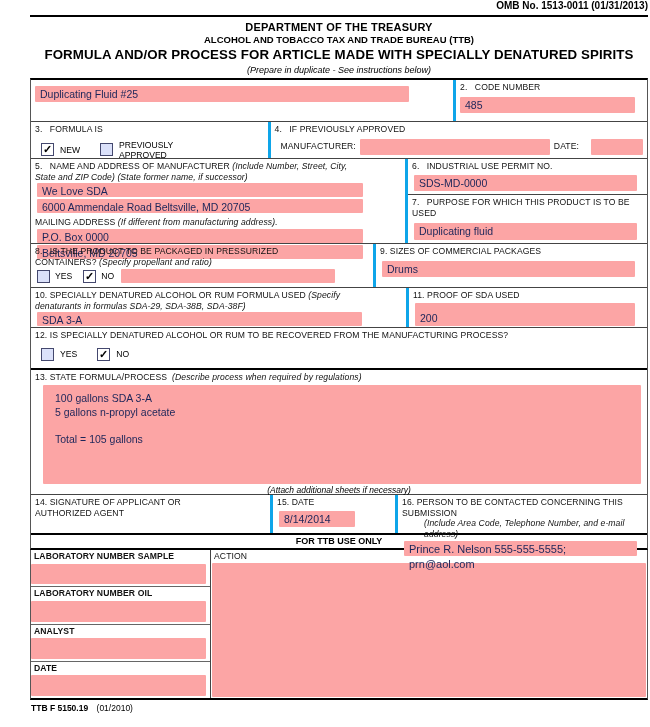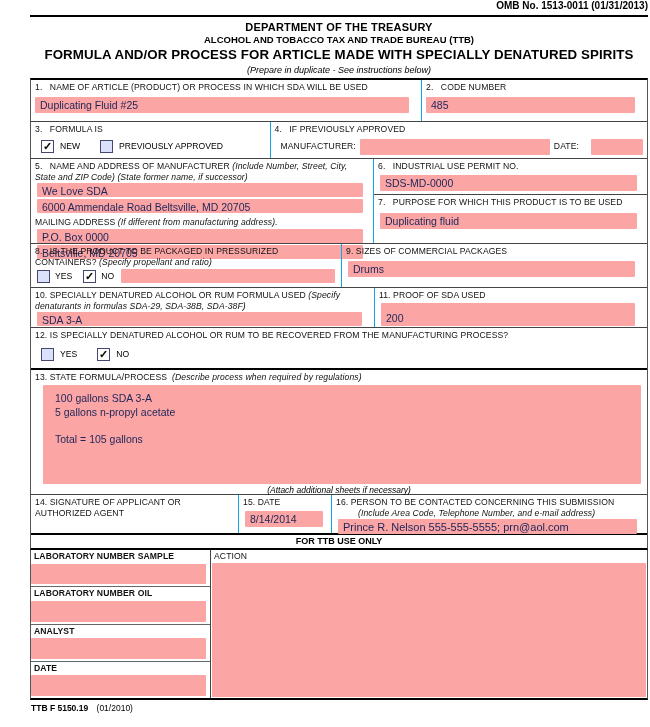--- a/index.html
+++ b/index.html
@@ -16,21 +16,21 @@
   .rule1 { border-top: 2px solid #000; margin-top: 4px; }
   .dept { text-align: center; font-weight: bold; font-size: 11px; margin-top: 4px; letter-spacing: .2px; }
   .bureau { text-align: center; font-weight: bold; font-size: 9.5px; margin-top: 1px; }
   .maintitle { text-align: center; font-weight: bold; font-size: 13.3px; margin-top: 2px; letter-spacing: .1px; }
   .subtitle { text-align: center; font-style: italic; font-size: 9px; margin: 3px 0 3px; }
 
   
   .ftable { border: 1px solid #555; border-top: 2.5px solid #000; border-bottom: none; }
   .row { display: flex; border-bottom: 1px solid #444; }
   .cell { padding: 2px 4px; position: relative; }
-  .cell + .cell { border-left: 1px solid #0ea5e9; }
+  .cell + .cell { border-left: 3px solid #0ea5e9; margin-left: 32px; }
   .lbl { font-size: 8.6px; color: #111; line-height: 1.25; letter-spacing: .1px; }
   .it { font-style: italic; }
   .ibox {
     background: #fca5a5; color: #1b2559; font-size: 10.5px;
     padding: 1px 5px; min-height: 14px; line-height: 1.35; border-radius: 1px;
   }
   .chkrow { display: flex; align-items: center; gap: 6px; margin-top: 5px; margin-left: 6px; }
   .chk {
     width: 13px; height: 13px; border: 1px solid #44486e; background: #dbe1fa;
     display: inline-flex; align-items: center; justify-content: center;
@@ -116,21 +116,20 @@
     <div class="rule1"></div>
     <div class="dept">DEPARTMENT OF THE TREASURY</div>
     <div class="bureau">ALCOHOL AND TOBACCO TAX AND TRADE BUREAU (TTB)</div>
     <div class="maintitle">FORMULA AND/OR PROCESS FOR ARTICLE MADE WITH SPECIALLY DENATURED SPIRITS</div>
     <div class="subtitle">(Prepare in duplicate -  See instructions below)</div>
 
     <div class="ftable">
 
       <div class="row row-a">
         <div class="cell c1">
-          <div class="lbl">1.&nbsp;&nbsp; NAME OF ARTICLE (PRODUCT) OR PROCESS IN WHICH SDA WILL BE USED</div>
           <div class="ibox">Duplicating Fluid #25</div>
         </div>
         <div class="cell c2">
           <div class="lbl">2.&nbsp;&nbsp; CODE NUMBER</div>
           <div class="ibox">485</div>
         </div>
       </div>
 
       <div class="row row-b">
         <div class="cell c1">

